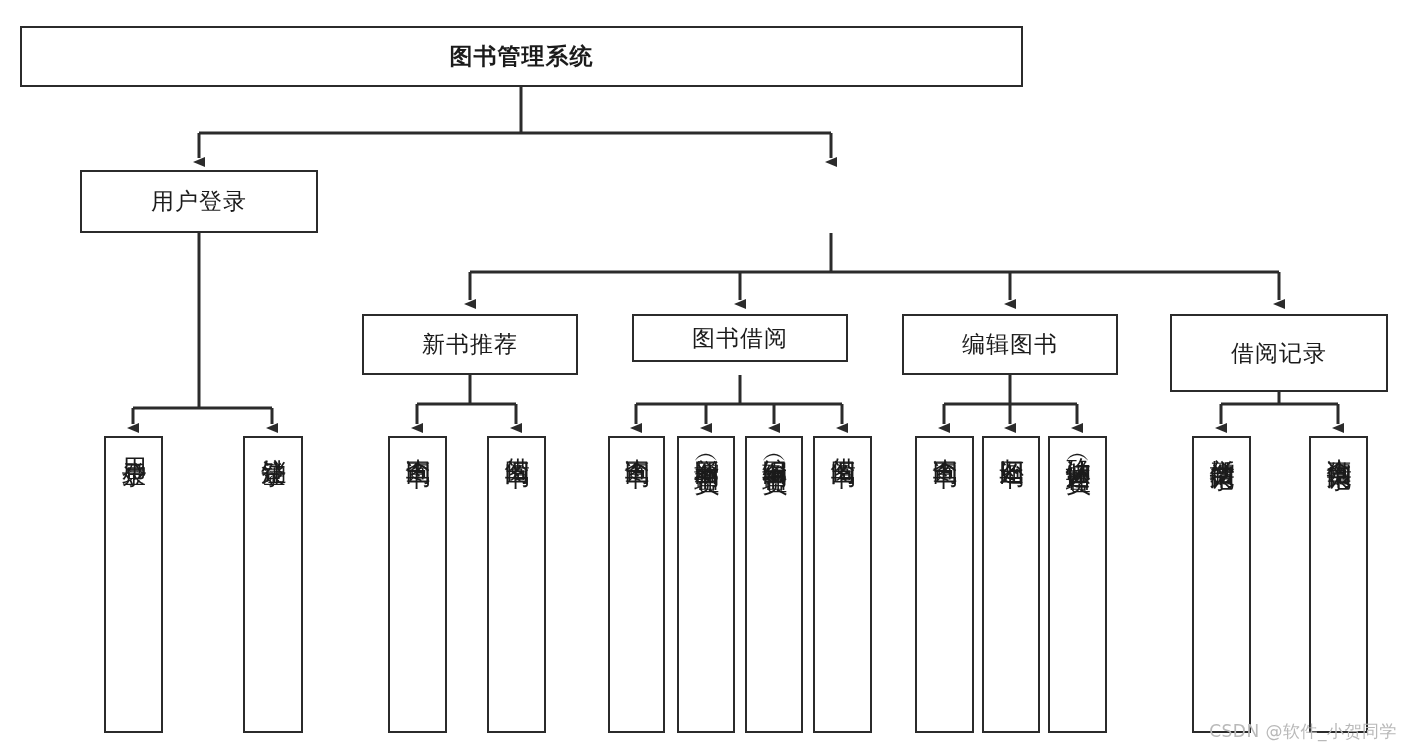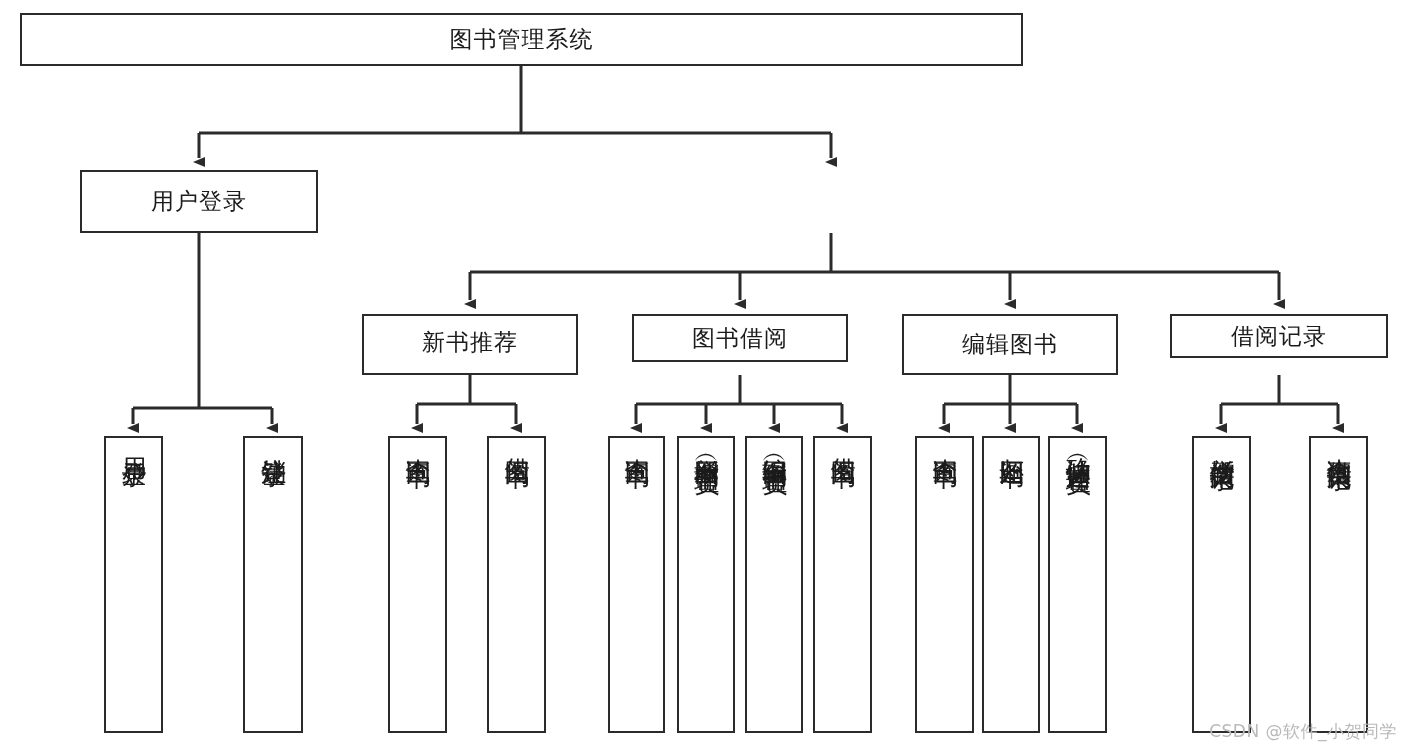--- a/index.html
+++ b/index.html
@@ -121,38 +121,38 @@
       <path d="M1010,404 L1010,424" marker-end="url(#arrow)"></path>
       <path d="M1077,404 L1077,424" marker-end="url(#arrow)"></path>
 
       <path d="M1279,375 L1279,404"></path>
       <path d="M1221,404 L1338,404"></path>
       <path d="M1221,404 L1221,424" marker-end="url(#arrow)"></path>
       <path d="M1338,404 L1338,424" marker-end="url(#arrow)"></path>
     </g>
   </svg>
 
-  <div class="node horiz" style="left:20px; top:13px; width:1003px; height:53px;">
+  <div class="node horiz" style="left:20px; top:26px; width:1003px; height:61px;font-weight:bold;">
     <span class="label">图书管理系统</span>
   </div>
 
   <div class="node horiz" style="left:80px; top:170px; width:238px; height:63px;">
     <span class="label">用户登录</span>
   </div>
 
-  <div class="node horiz" style="left:362px; top:314px; width:216px; height:61px;font-family:Liberation Mono, monospace;">
+  <div class="node horiz" style="left:362px; top:314px; width:216px; height:61px;">
     <span class="label">新书推荐</span>
   </div>
   <div class="node horiz" style="left:632px; top:314px; width:216px; height:48px;">
     <span class="label">图书借阅</span>
   </div>
   <div class="node horiz" style="left:902px; top:314px; width:216px; height:61px;">
     <span class="label">编辑图书</span>
   </div>
-  <div class="node horiz" style="left:1170px; top:314px; width:218px; height:44px;">
+  <div class="node horiz" style="left:1170px; top:314px; width:218px; height:78px;">
     <span class="label">借阅记录</span>
   </div>
 
   <div class="node vert" style="left:104px; top:436px; width:59px; height:297px;">
     <span class="label">用户登录</span>
   </div>
   <div class="node vert" style="left:243px; top:436px; width:60px; height:297px;">
     <span class="label">注销登录</span>
   </div>
 

